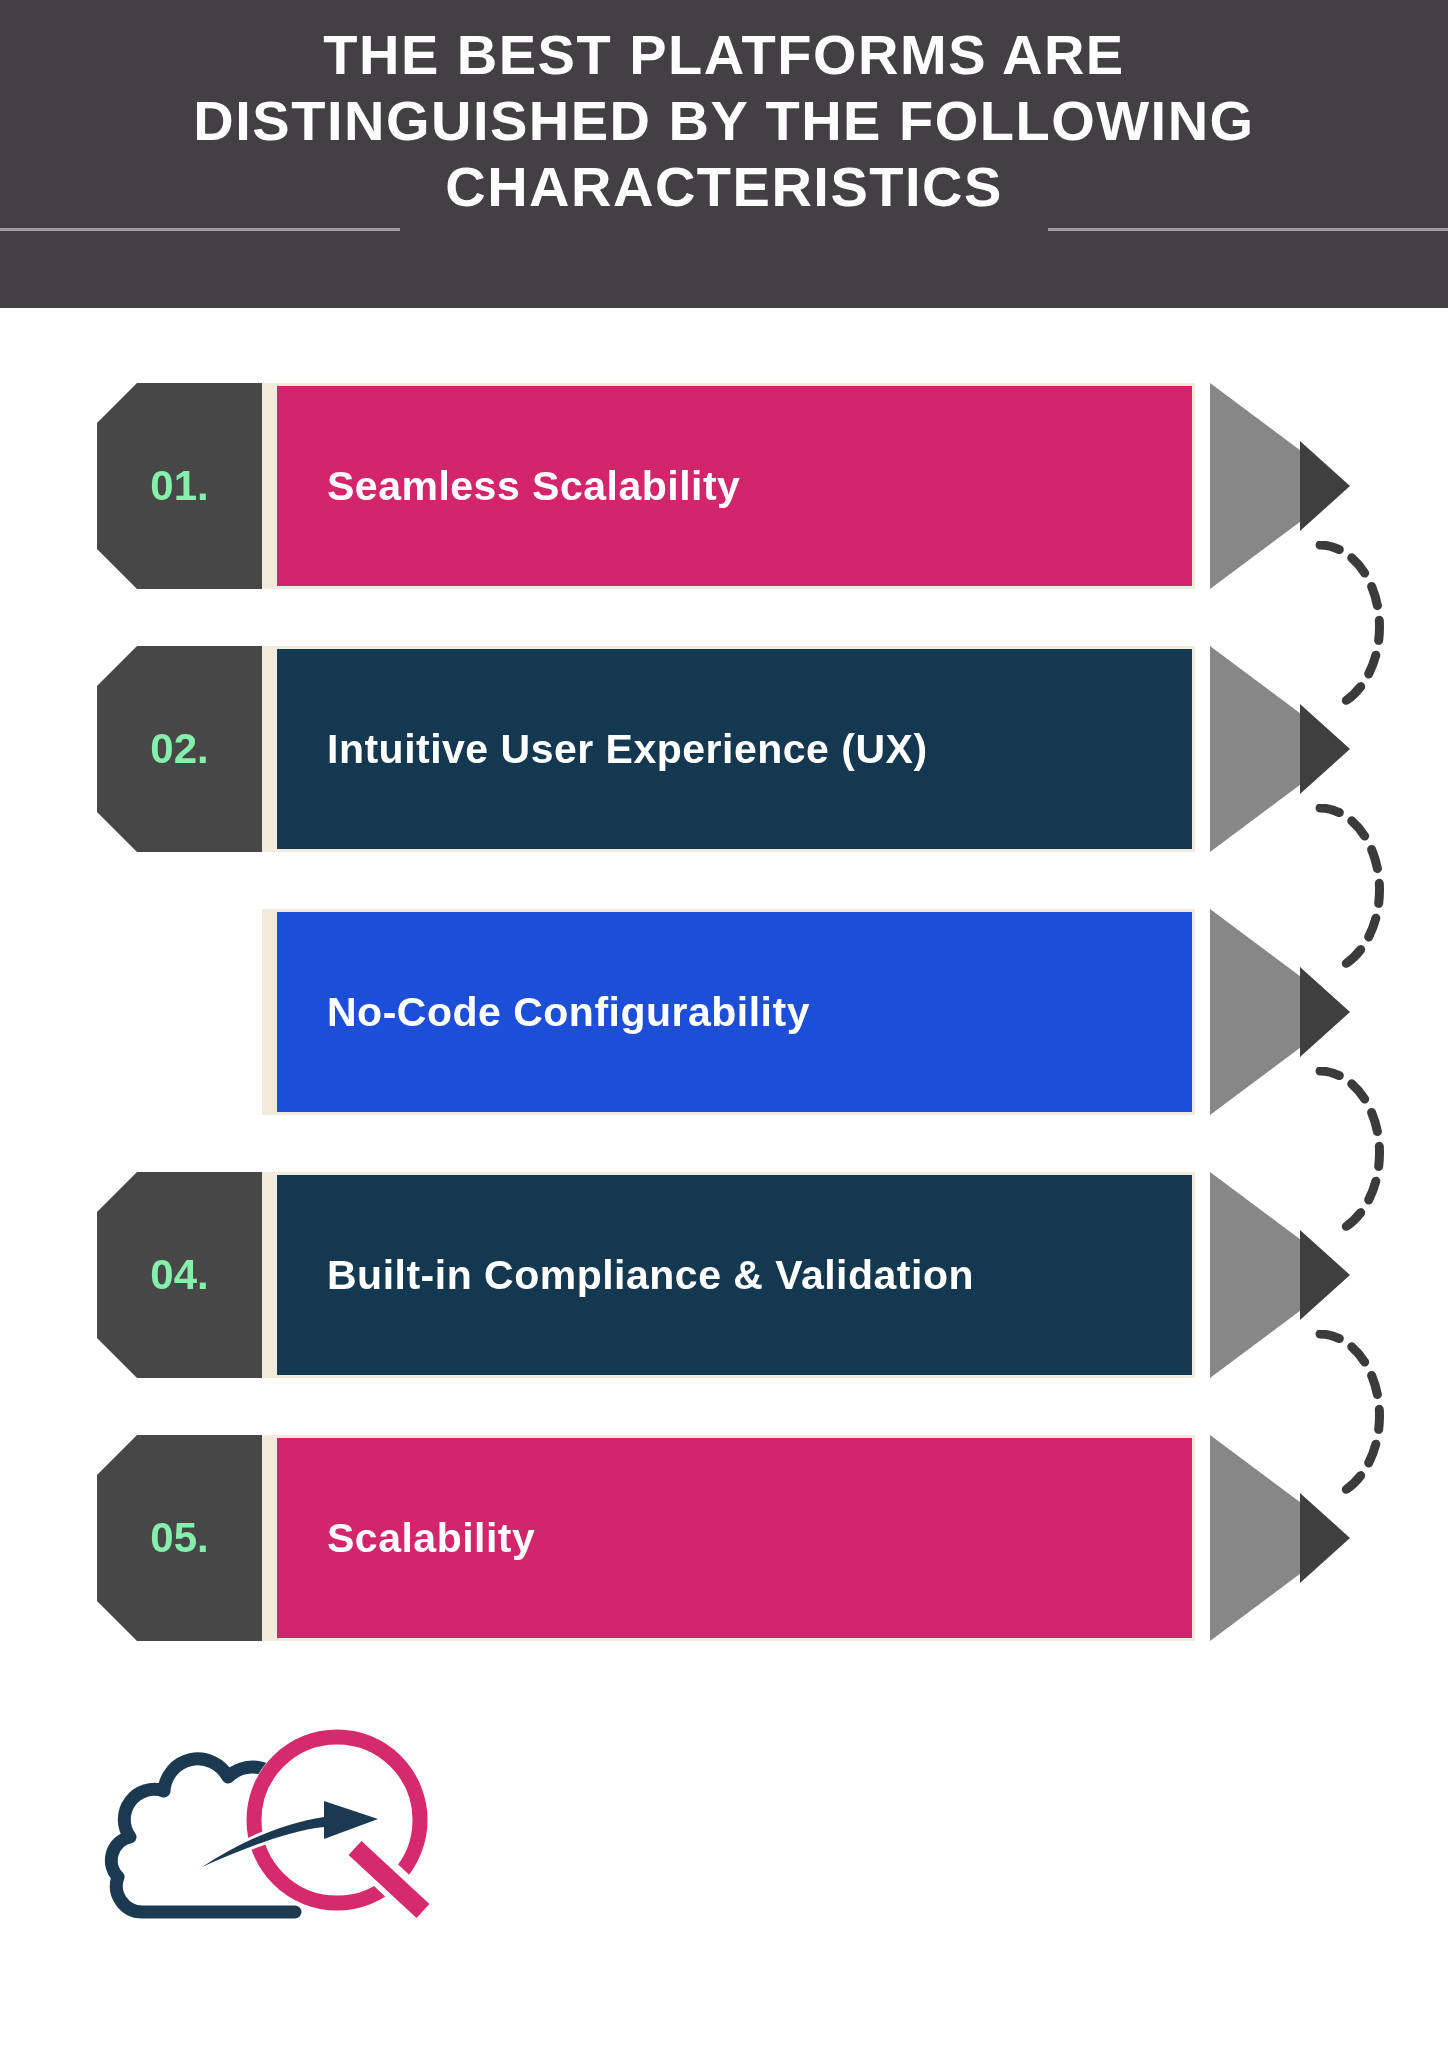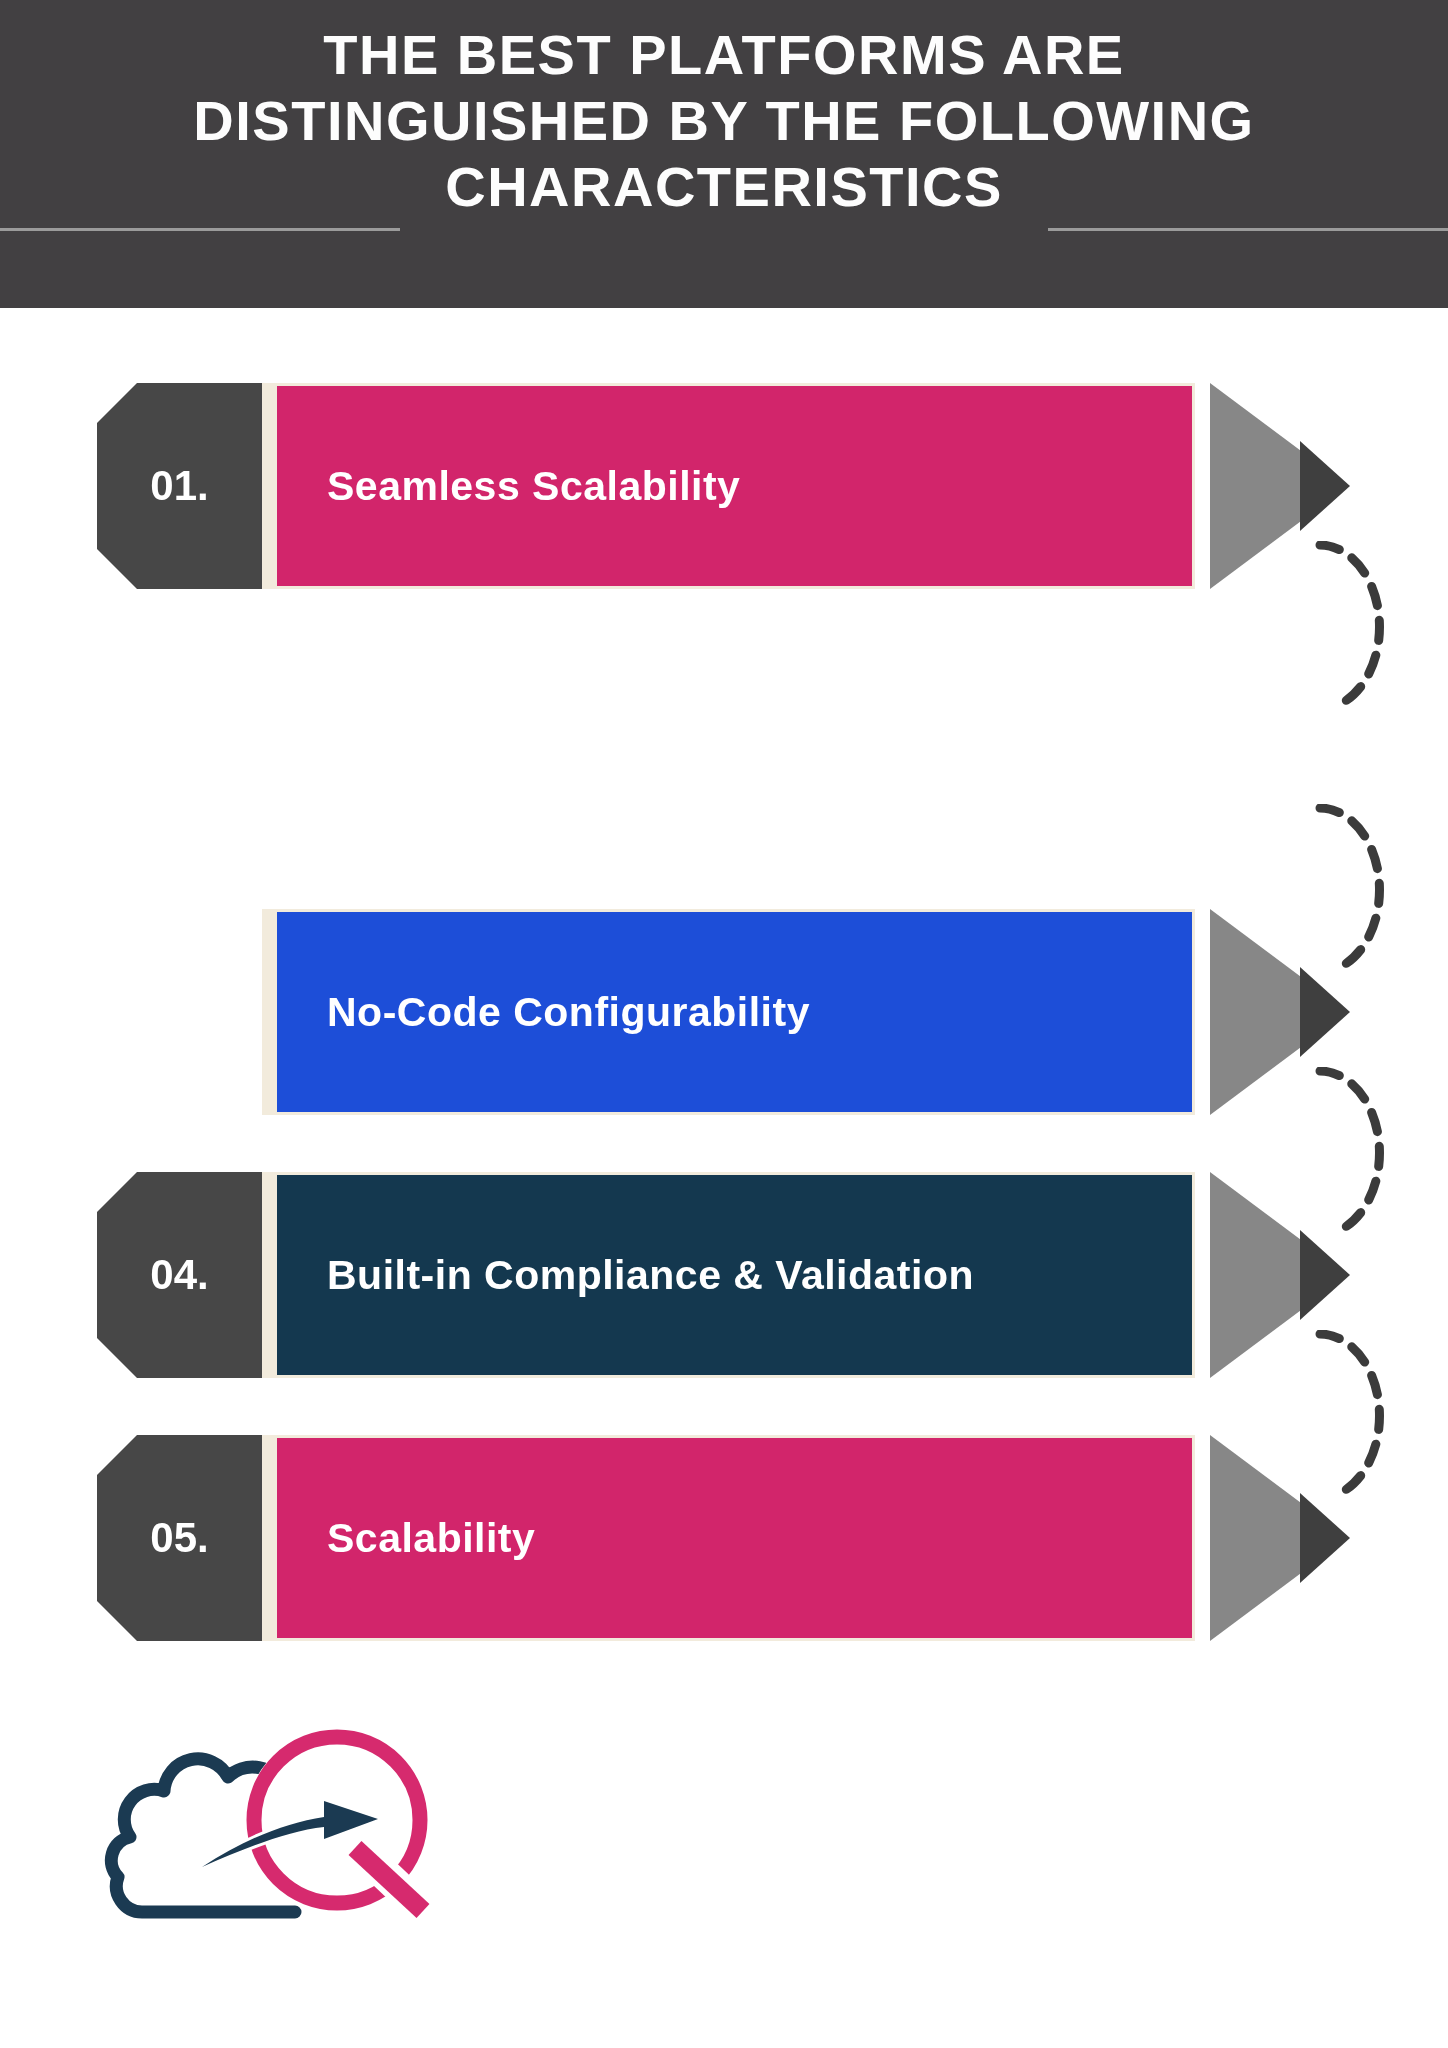--- a/index.html
+++ b/index.html
@@ -24,21 +24,21 @@
   .rule-left{left:0;width:400px;}
   .rule-right{left:1048px;width:400px;}
   
   .row{position:absolute;left:97px;width:1256px;height:206px;}
   .num-block{
     position:absolute;left:0;top:0;width:165px;height:206px;
     background:#474747;
     clip-path:polygon(40px 0,100% 0,100% 100%,40px 100%,0 calc(100% - 40px),0 40px);
     display:flex;align-items:center;justify-content:center;
   }
-  .num{color:#ffffff;font-weight:bold;font-size:42px;}
+  .num{color:#86efac;font-weight:bold;font-size:42px;}
   .cream-strip{position:absolute;left:165px;top:0;width:12px;height:206px;background:#F2EBDC;}
   .bar{
     position:absolute;left:177px;top:0;width:921px;height:206px;
     box-sizing:border-box;border:3px solid #F2EBDC;
     display:flex;align-items:center;
   }
   .bar-label{color:#ffffff;font-weight:bold;font-size:41px;padding-left:50px;letter-spacing:0.5px;}
   .tip{
     position:absolute;left:1113px;top:0;width:138px;height:206px;
     background:#878787;
@@ -79,20 +79,31 @@
       <span class="num">01.</span>
     </div>
     <div class="cream-strip" style="background-color: rgb(242, 235, 220);"></div>
     <div class="bar" style="background-color: rgb(210, 37, 107);">
       <span class="bar-label">Seamless Scalability</span>
     </div>
     <div class="tip" style="background-color: rgb(135, 135, 135);"></div>
     <div class="tip-dark" style="background-color: rgb(63, 63, 63);"></div>
   </div>
 
+  <div class="row" style="top:646px">
+    <div class="num-block" style="background-color: rgb(71, 71, 71);">
+      <span class="num">02.</span>
+    </div>
+    <div class="cream-strip" style="background-color: rgb(242, 235, 220);"></div>
+    <div class="bar" style="background-color: rgb(20, 56, 79);">
+      <span class="bar-label">Intuitive User Experience (UX)</span>
+    </div>
+    <div class="tip" style="background-color: rgb(135, 135, 135);"></div>
+    <div class="tip-dark" style="background-color: rgb(63, 63, 63);"></div>
+  </div>
 
   <div class="row" style="top:909px">
     <div class="cream-strip" style="background-color: rgb(242, 235, 220);"></div>
     <div class="bar" style="background-color: #1d4ed8;">
       <span class="bar-label">No-Code Configurability</span>
     </div>
     <div class="tip" style="background-color: rgb(135, 135, 135);"></div>
     <div class="tip-dark" style="background-color: rgb(63, 63, 63);"></div>
   </div>
 

